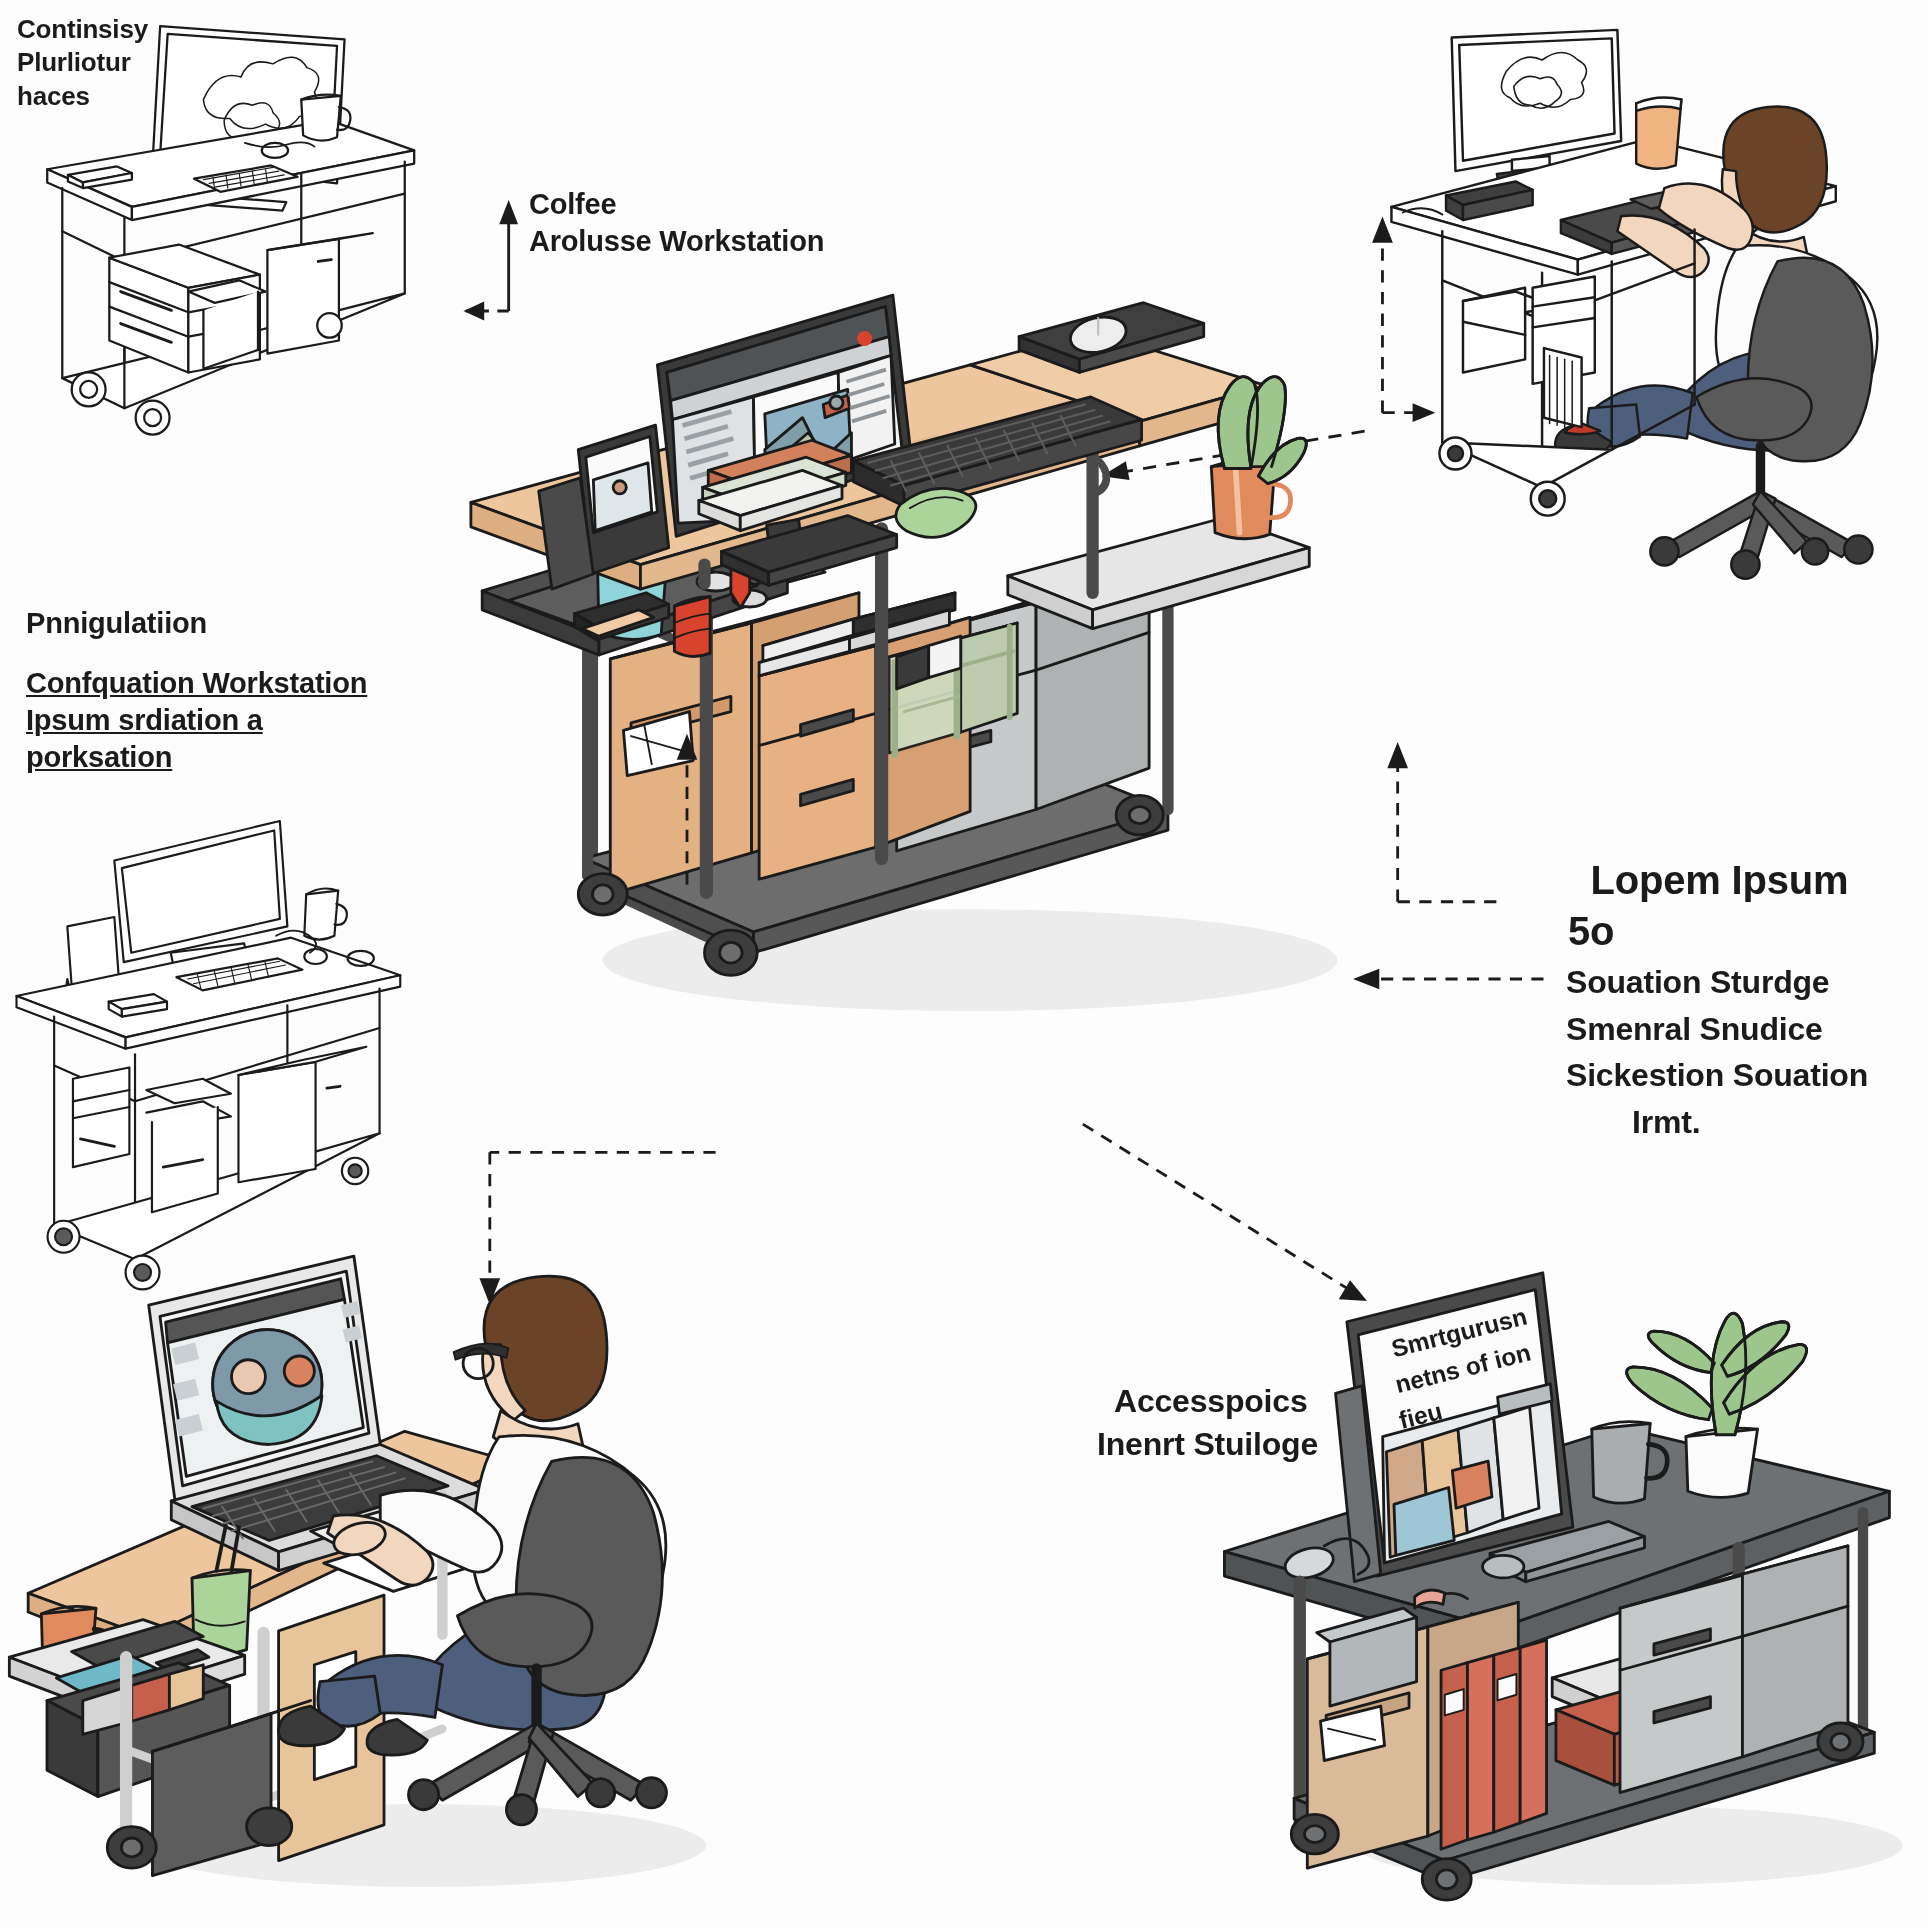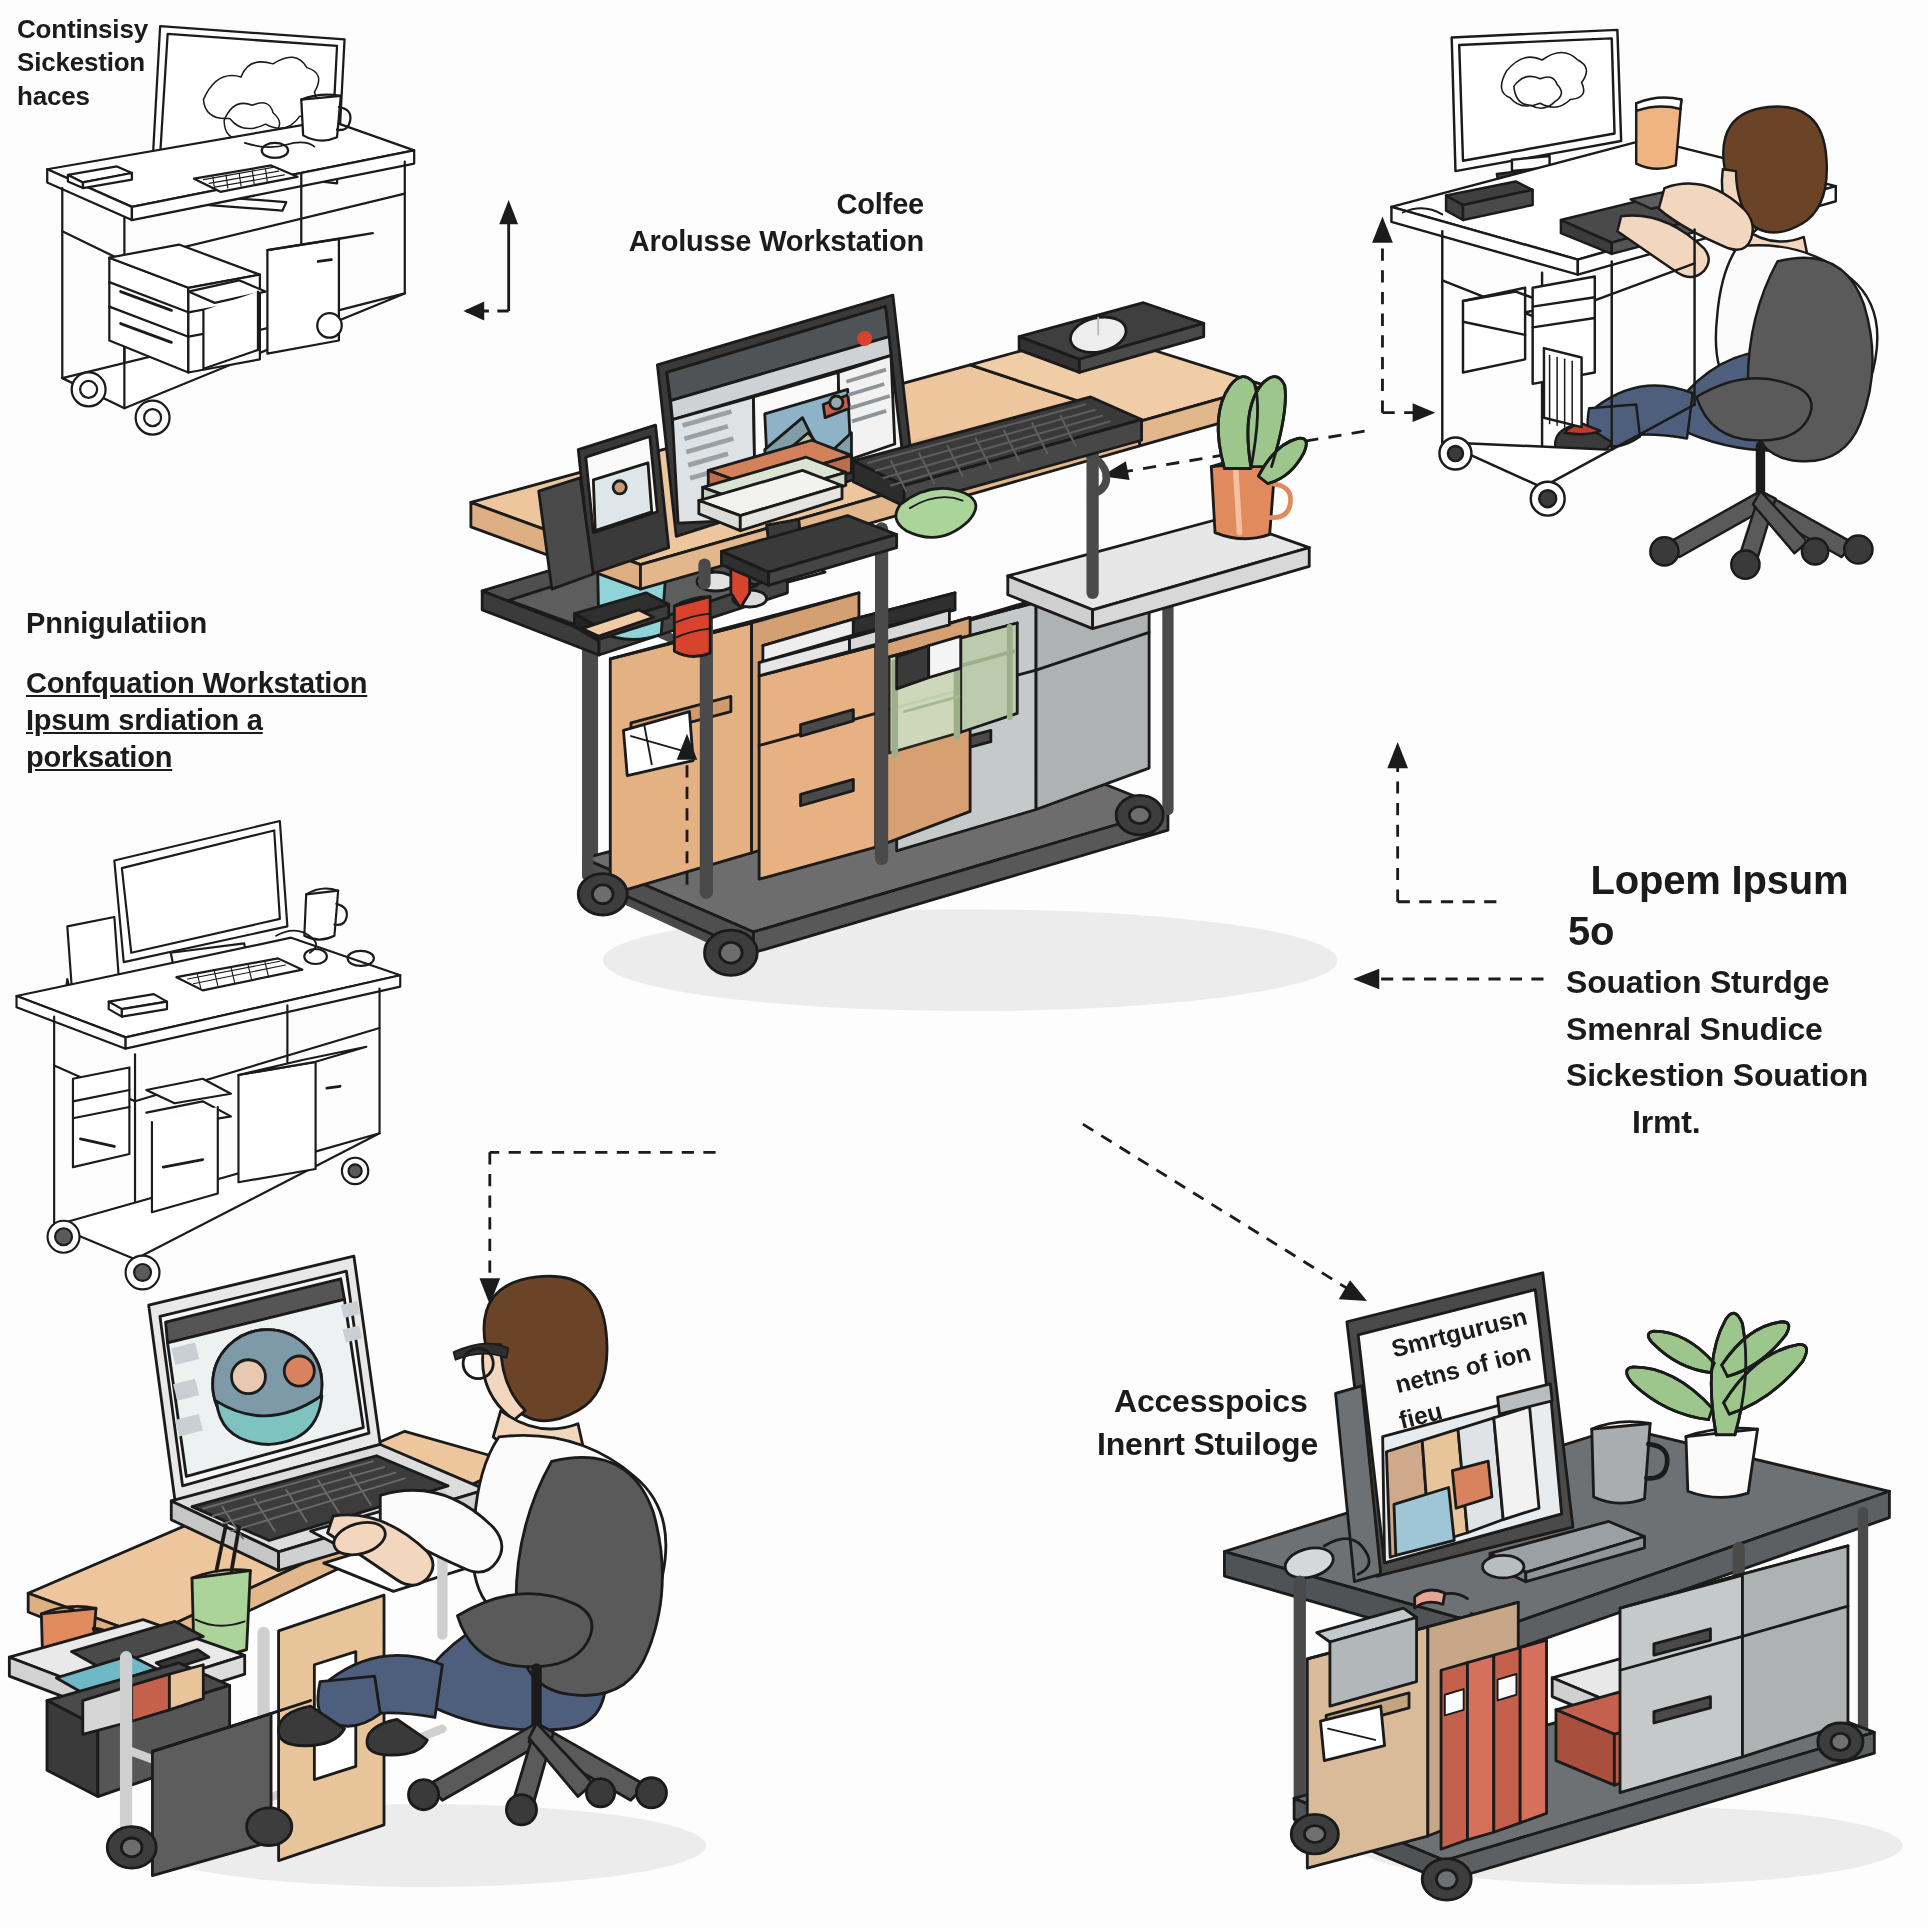--- a/index.html
+++ b/index.html
@@ -84,34 +84,34 @@
       <circle cx="74" cy="404" r="18" fill="#fff"></circle>
         <circle cx="74" cy="404" r="9"></circle>
       <circle cx="142" cy="434" r="18" fill="#fff"></circle>
         <circle cx="142" cy="434" r="9"></circle>
       <circle cx="330" cy="336" r="13" fill="#fff"></circle>
     </g>
   </svg>
 
   <div class="lbl" style="left:17px;top:13px;font-size:26px;width:217px;">
     <div>Continsisy</div>
-    <div>Sickestion</div>
+    <div>Plurliotur</div>
     <div>haces</div>
   </div>
 
   <svg class="sv" style="left:471px;top:179px;" width="113" height="151" viewBox="0 0 120 160">
     <g stroke="#1b1b1b" stroke-width="3" fill="none">
       <path d="M40 140 L40 40"></path>
       <path d="M40 140 L-5 140" stroke-dasharray="12 9"></path>
     </g>
     <path d="M40 22 L50 48 L30 48 Z" fill="#1b1b1b"></path>
     <path d="M-8 140 L14 130 L14 150 Z" fill="#1b1b1b"></path>
   </svg>
 
-  <div class="lbl" style="left:529px;top:186px;font-size:29px;width:395px;text-align:right;">
+  <div class="lbl" style="left:529px;top:186px;font-size:29px;width:395px;">
     <div>Colfee</div>
     <div>Arolusse Workstation</div>
   </div>
 
   <svg class="sv" style="left:1365px;top:28px;" width="565" height="546" viewBox="0 0 600 580">
     <g stroke="#1b1b1b" stroke-width="2.6" stroke-linejoin="round" stroke-linecap="round">
 
       <path d="M92 10 L268 2 L272 120 L96 152 Z" fill="#fff"></path>
       <path d="M100 18 L262 11 L265 112 L104 141 Z" fill="#fff"></path>
       <g fill="none" stroke-width="1.7">

